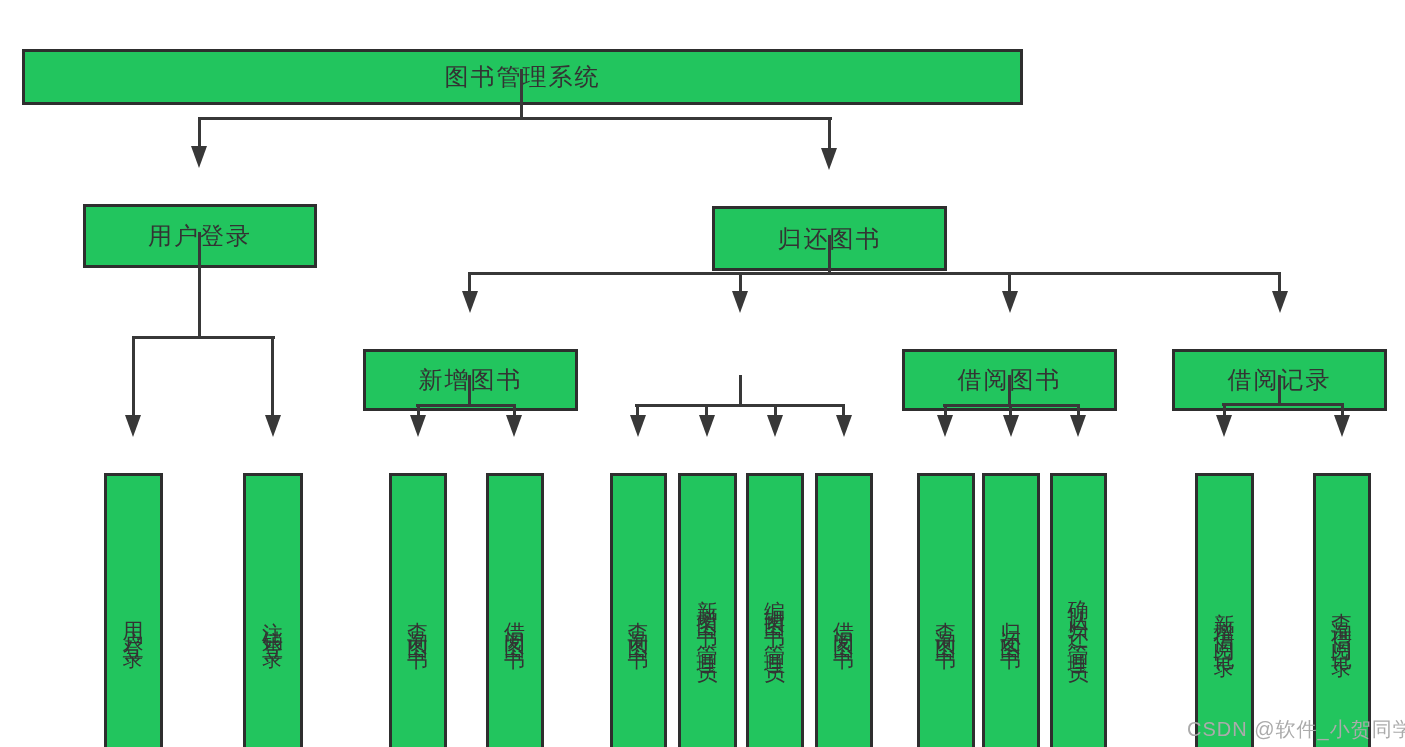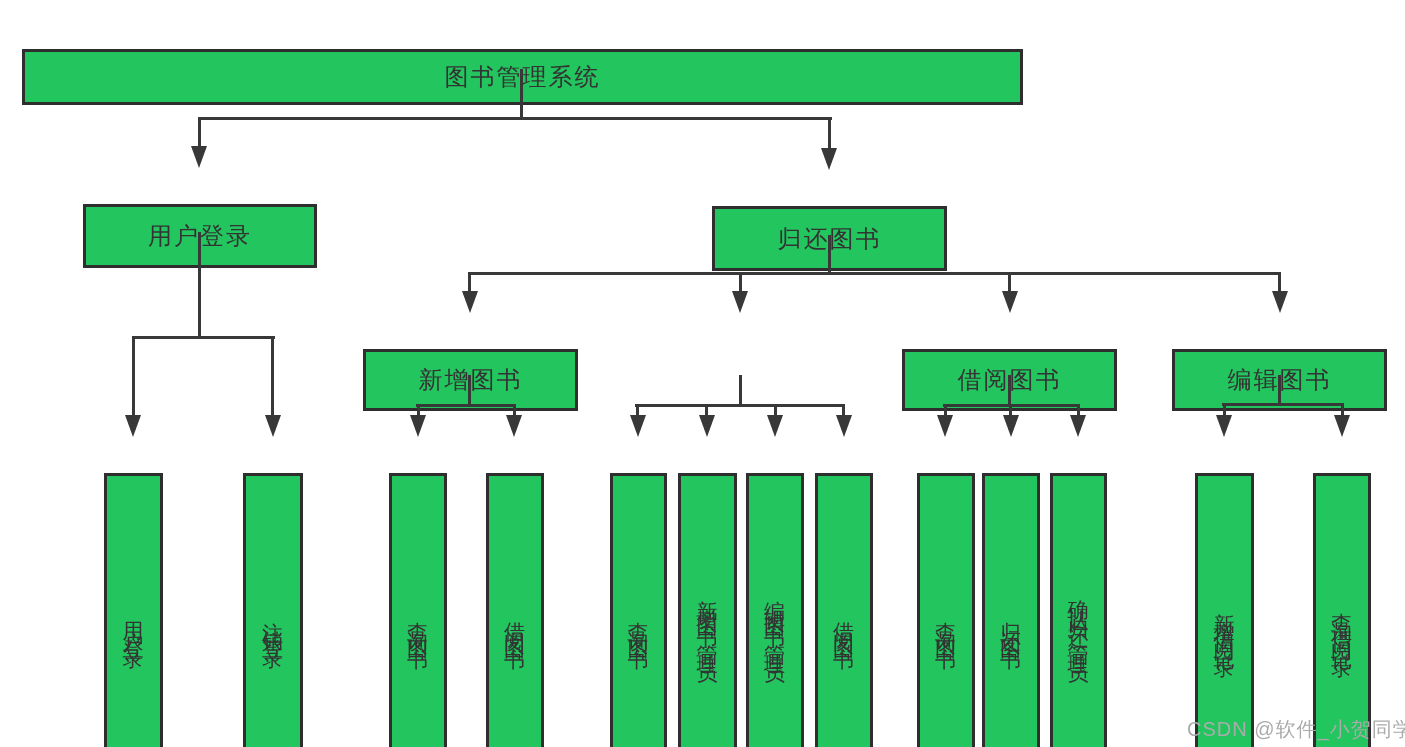--- a/index.html
+++ b/index.html
@@ -74,21 +74,21 @@
     <span class="hlabel">归还图书</span>
   </div>
 
   <div class="box" style="left:363px; top:313px; width:215px; height:62px;">
     <span class="hlabel">新增图书</span>
   </div>
   <div class="box" style="left:902px; top:313px; width:215px; height:62px;">
     <span class="hlabel">借阅图书</span>
   </div>
   <div class="box" style="left:1172px; top:313px; width:215px; height:62px;">
-    <span class="hlabel">编辑图书</span>
+    <span class="hlabel">借阅记录</span>
   </div>
 
   <div class="box leaf" style="left:104px; top:437px; width:59px; height:300px;">
     <span class="vlabel">用户登录</span>
   </div>
   <div class="box leaf" style="left:243px; top:437px; width:60px; height:300px;">
     <span class="vlabel">注销登录</span>
   </div>
 
   <div class="box leaf" style="left:389px; top:437px; width:58px; height:300px;">

